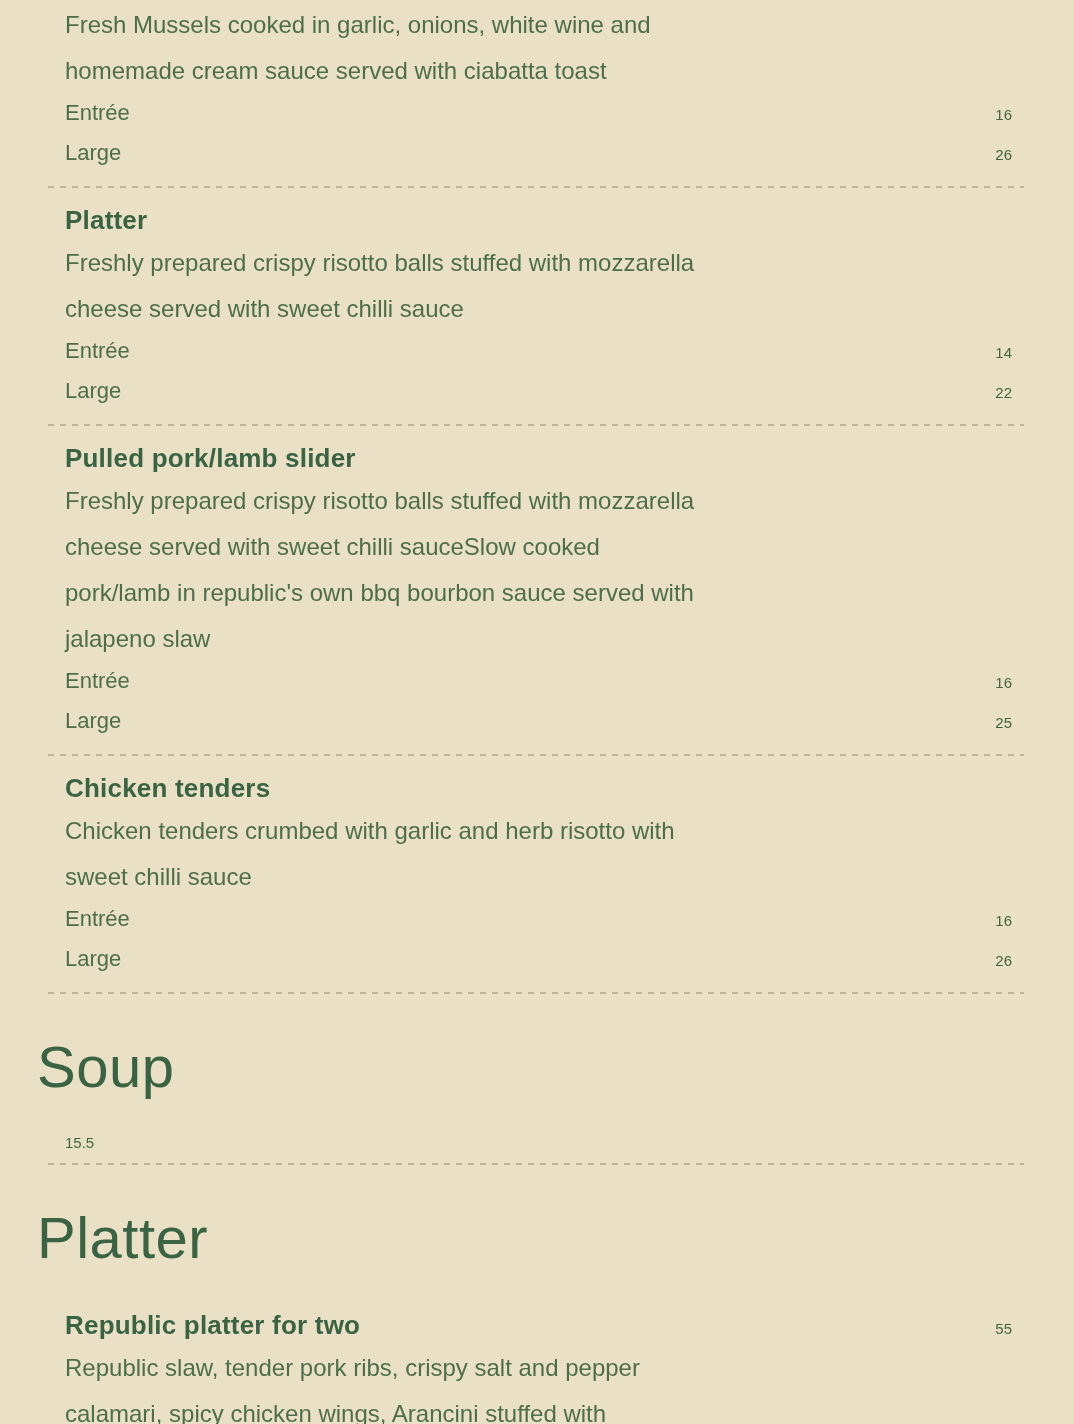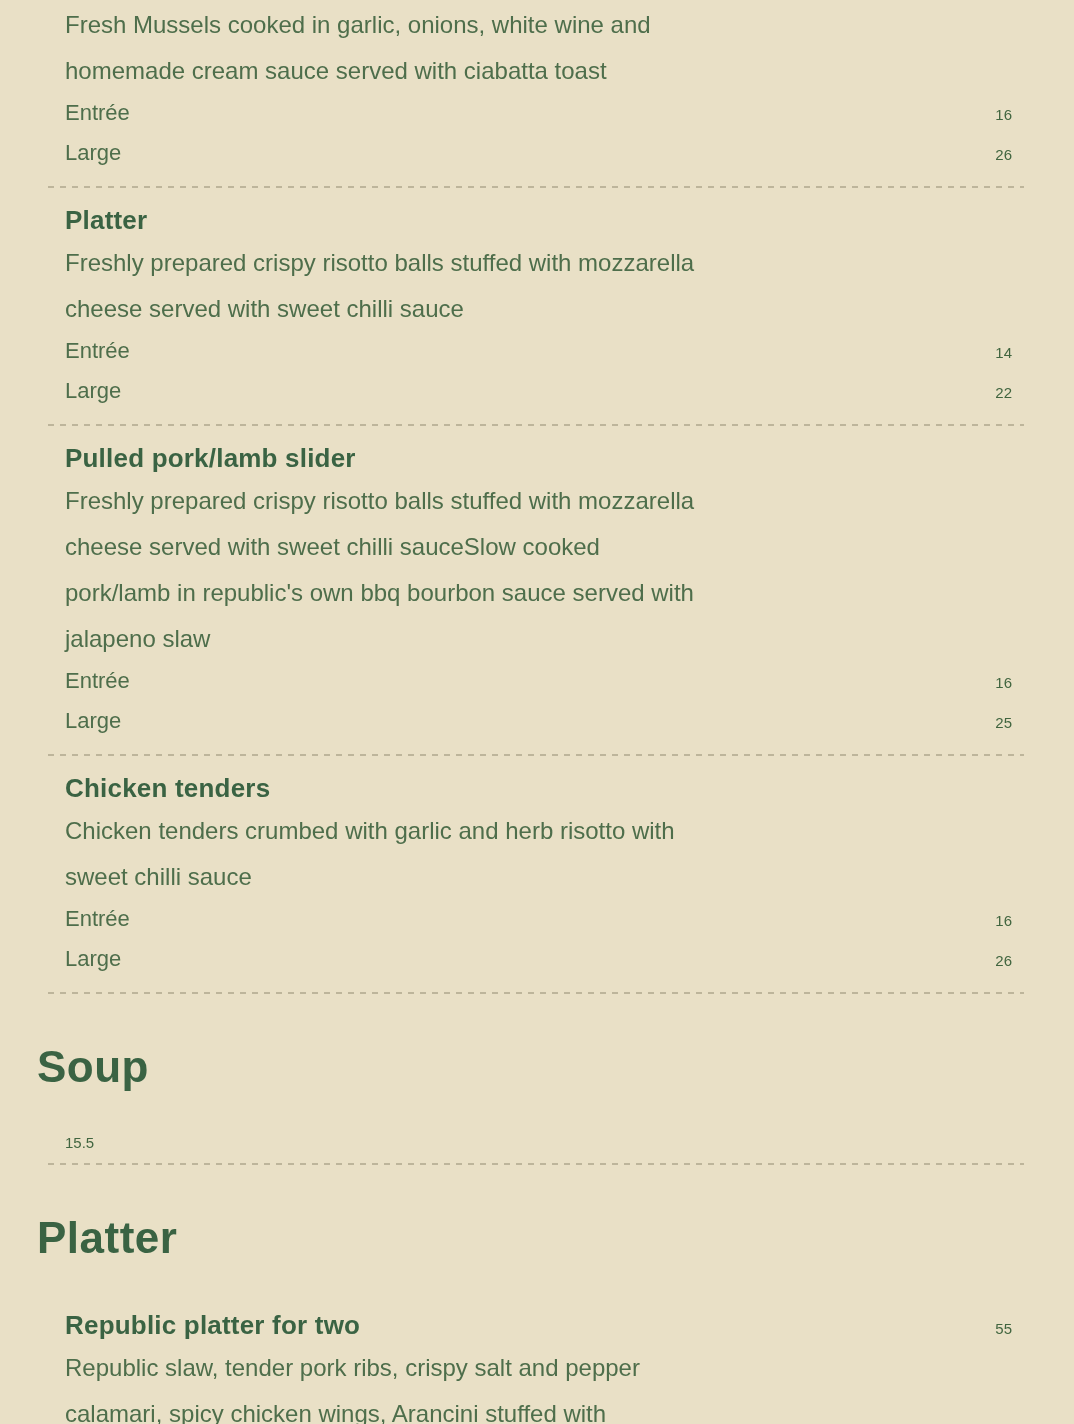--- a/index.html
+++ b/index.html
@@ -67,23 +67,23 @@
     font-size: 22px;
     line-height: 38px;
     padding-right: 12px;
   }
   .option-label { color: var(--text); }
   .price {
     font-size: 15px;
     color: var(--price);
   }
   .section-heading {
-    font-size: 44px;
+    font-size: 58px;
     line-height: 58px;
-    font-weight: 700;
+    font-weight: 400;
     letter-spacing: 0.5px;
     color: var(--heading);
     margin: 44px 0 26px 0;
   }
 </style>
 </head>
 <body>
 
 <div class="menu">
 

